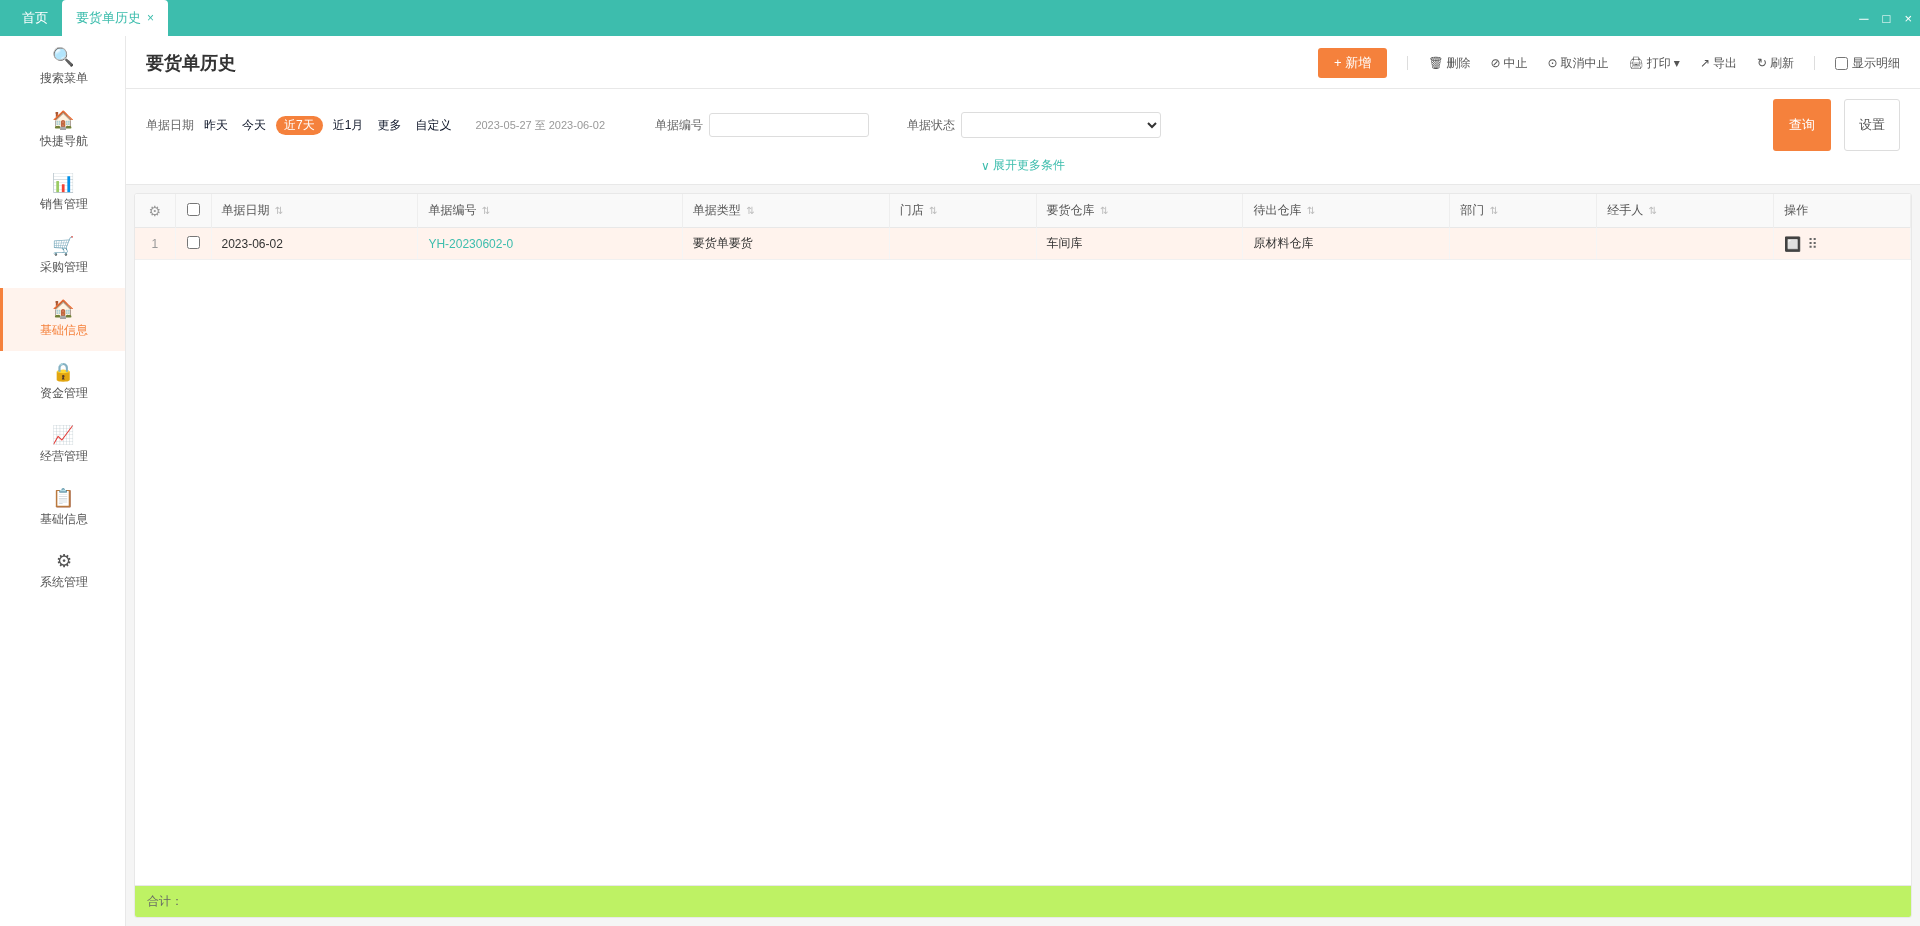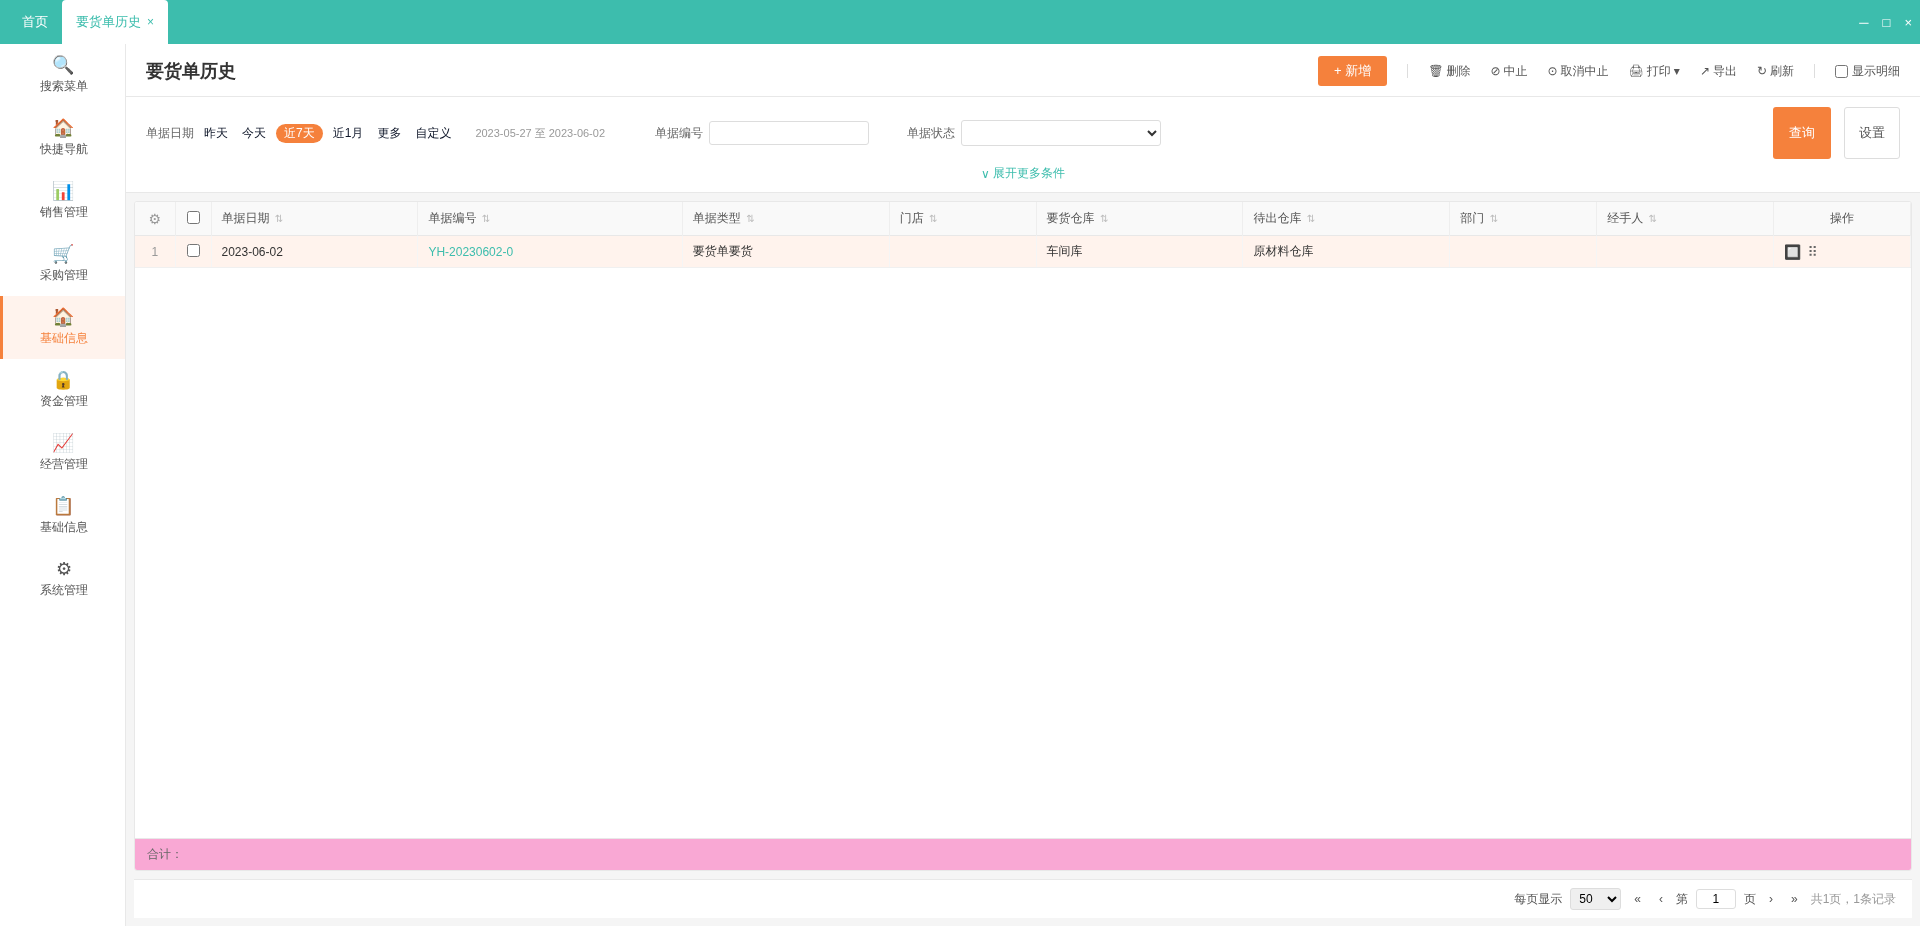--- a/index.html
+++ b/index.html
@@ -1,21 +1,21 @@
 <!DOCTYPE html>
 <html><head>
   <meta charset="utf-8">
   <style>
     * { box-sizing: border-box; margin: 0; padding: 0; }
     body { font-family: 'Microsoft YaHei', Arial, sans-serif; font-size: 13px; background: #f5f5f5; display: flex; flex-direction: column; height: 926px; overflow: hidden; }
 
     
     .top-bar {
       background: #3dbdad;
-      height: 44px;
+      height: 36px;
       display: flex;
       align-items: center;
       padding: 0 8px;
       color: white;
       flex-shrink: 0;
     }
     .top-bar-tabs {
       display: flex;
       align-items: center;
       height: 100%;
@@ -276,21 +276,21 @@
     .action-icon {
       cursor: pointer;
       color: #666;
       font-size: 14px;
     }
     .settings-col { width: 40px; text-align: center; }
     .settings-icon { cursor: pointer; color: #999; font-size: 14px; }
 
     
     .table-footer {
-      background: #f9a8d4;
+      background: #bef264;
       border-top: 1px solid #e8e8e8;
       padding: 7px 12px;
       font-size: 12px;
       color: #666;
       flex-shrink: 0;
     }
 
     
     .pagination-bar {
       background: white;
@@ -524,21 +524,21 @@
                 <span class="sort-icon">⇅</span>
               </th>
               <th>
                 <span>部门</span>
                 <span class="sort-icon">⇅</span>
               </th>
               <th>
                 <span>经手人</span>
                 <span class="sort-icon">⇅</span>
               </th>
-              <th style="text-align: center;">
+              <th style="text-align: left;">
                 <span>操作</span>
               </th>
             </tr>
           </thead>
           <tbody>
             <tr class="selected">
               <td>1</td>
               <td class="check-col">
                 <input type="checkbox" style="">
               </td>
@@ -561,32 +561,15 @@
             </tr>
           </tbody>
         </table>
       </div>
 
       <div class="table-footer">
         <span>合计：</span>
       </div>
     </div>
 
-    <div class="pagination-bar">
-      <span>每页显示</span>
-      <select class="page-size-select">
-        <option>50</option>
-        <option>10</option>
-        <option>20</option>
-        <option>100</option>
-      </select>
-      <span class="page-btn">«</span>
-      <span class="page-btn">‹</span>
-      <span>第</span>
-      <input class="page-input" type="text" value="1" style="">
-      <span>页</span>
-      <span class="page-btn">›</span>
-      <span class="page-btn">»</span>
-      <span class="page-info">共1页，1条记录</span>
-    </div>
 
   </div>
 </div>
 
 </body></html>

